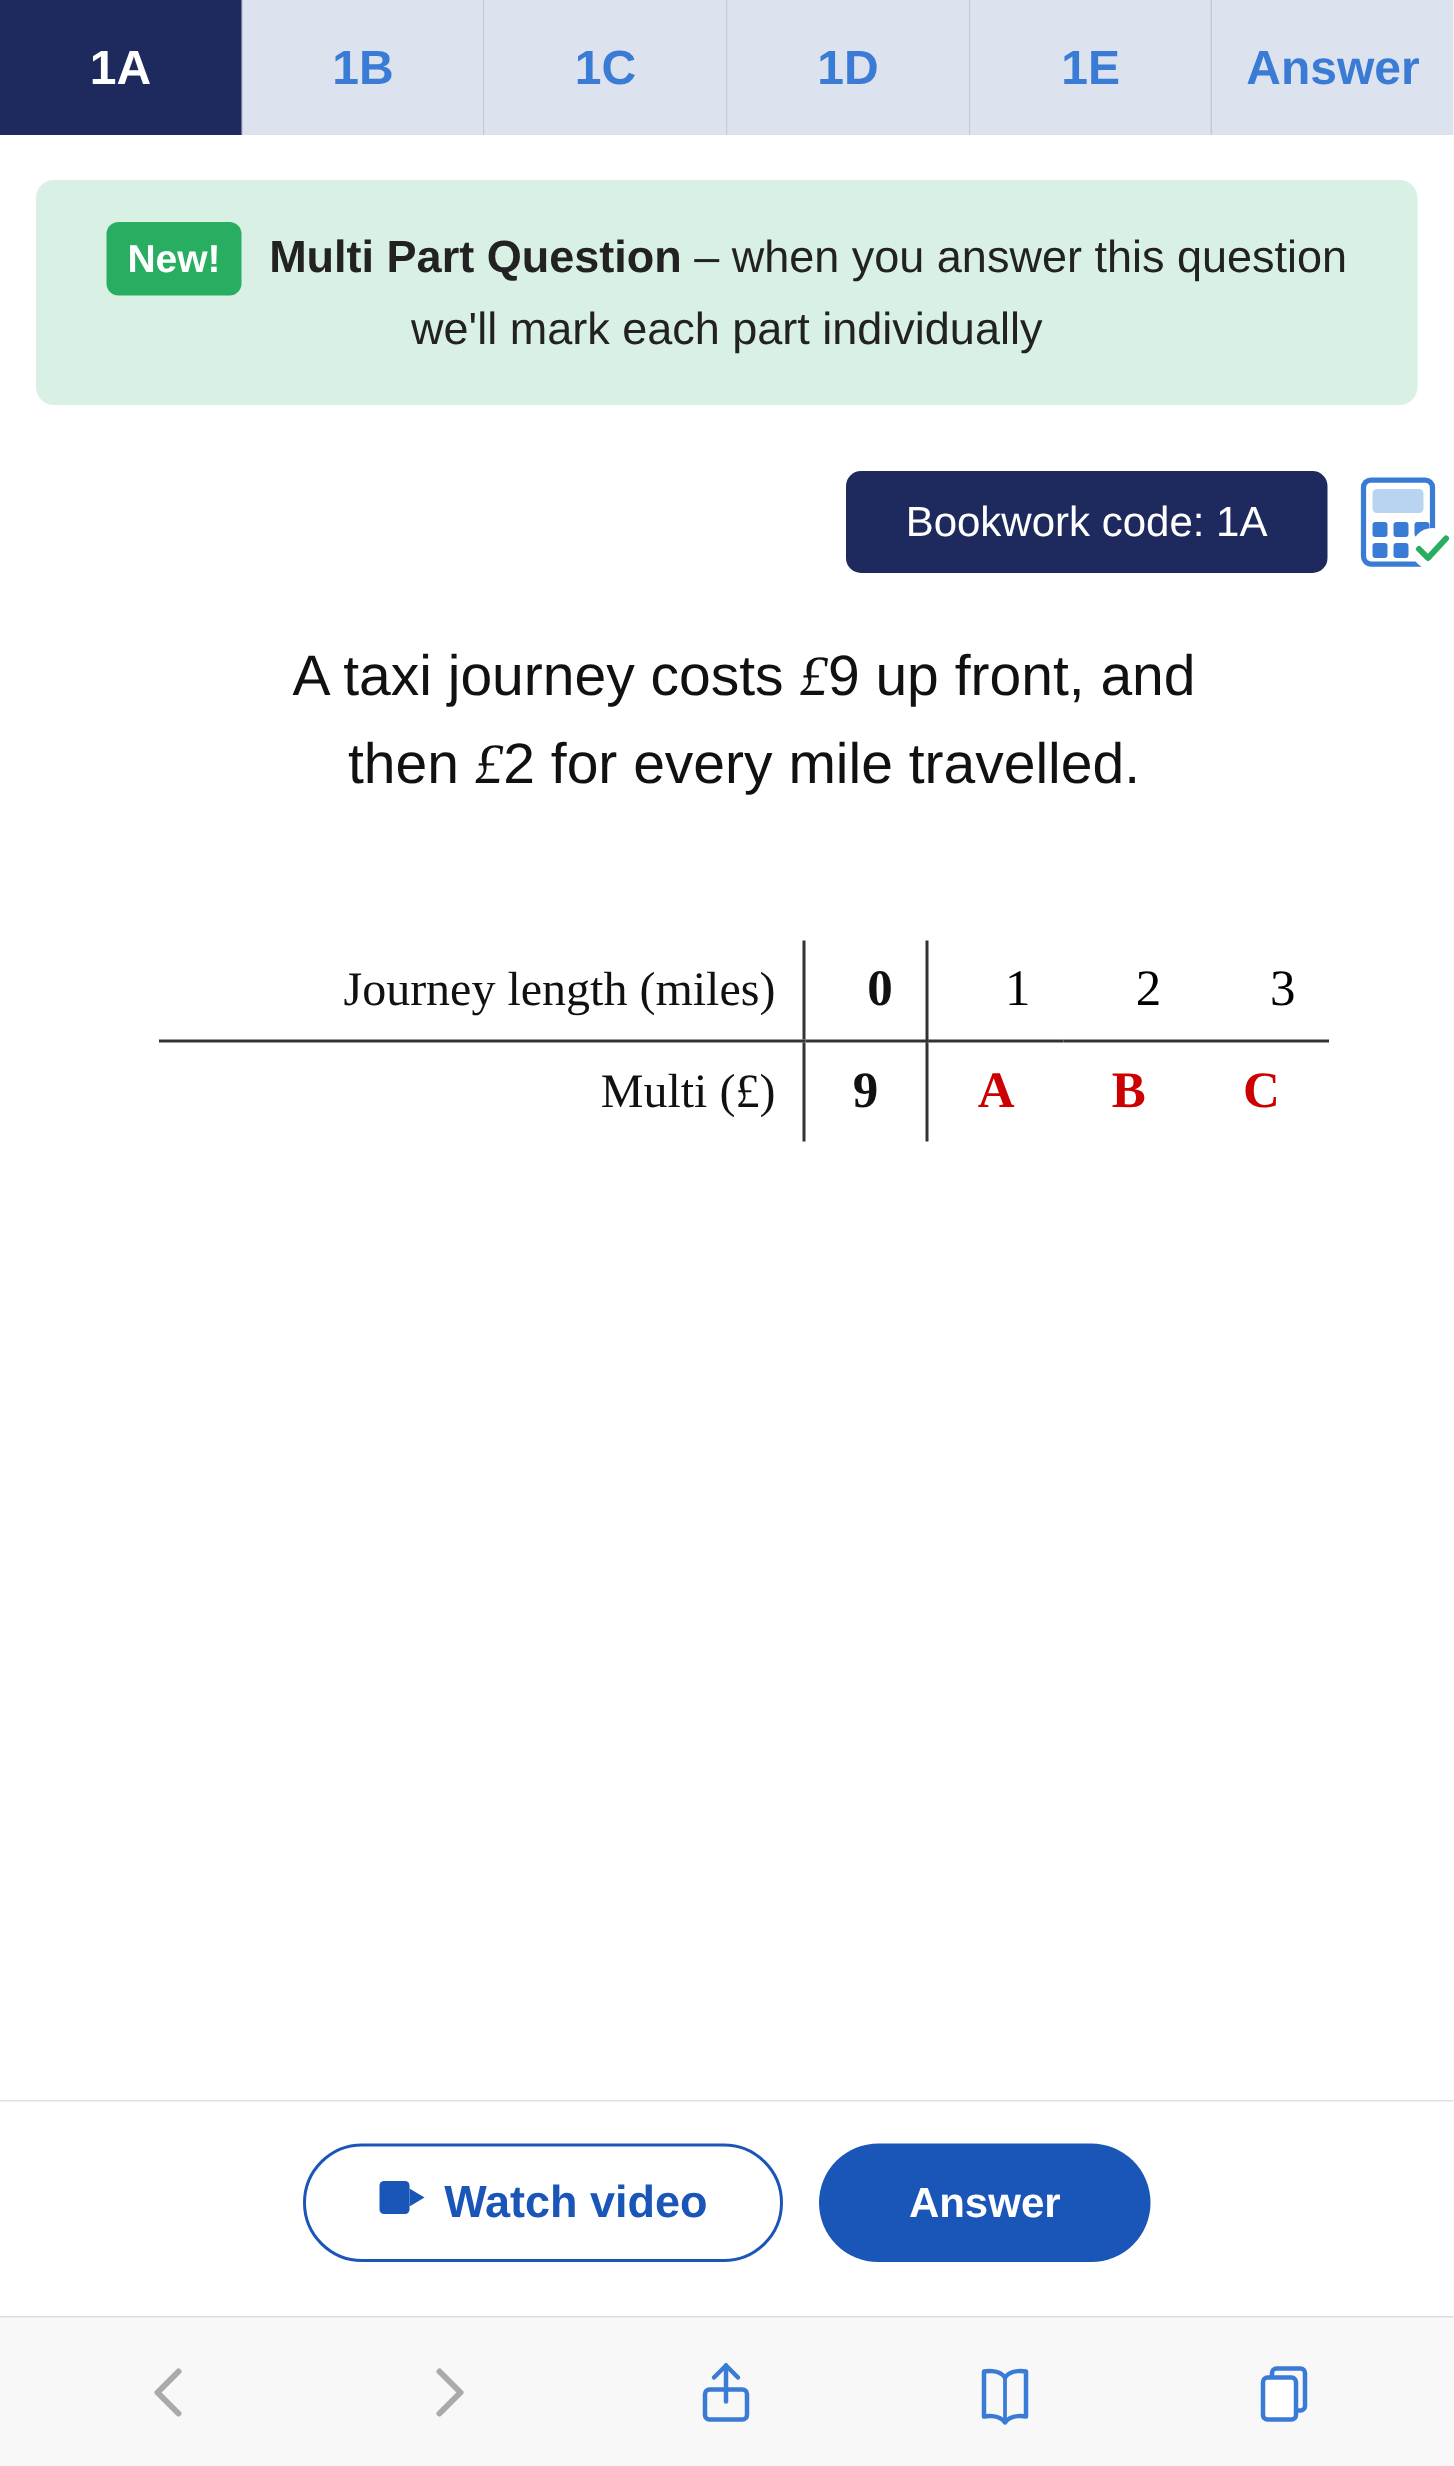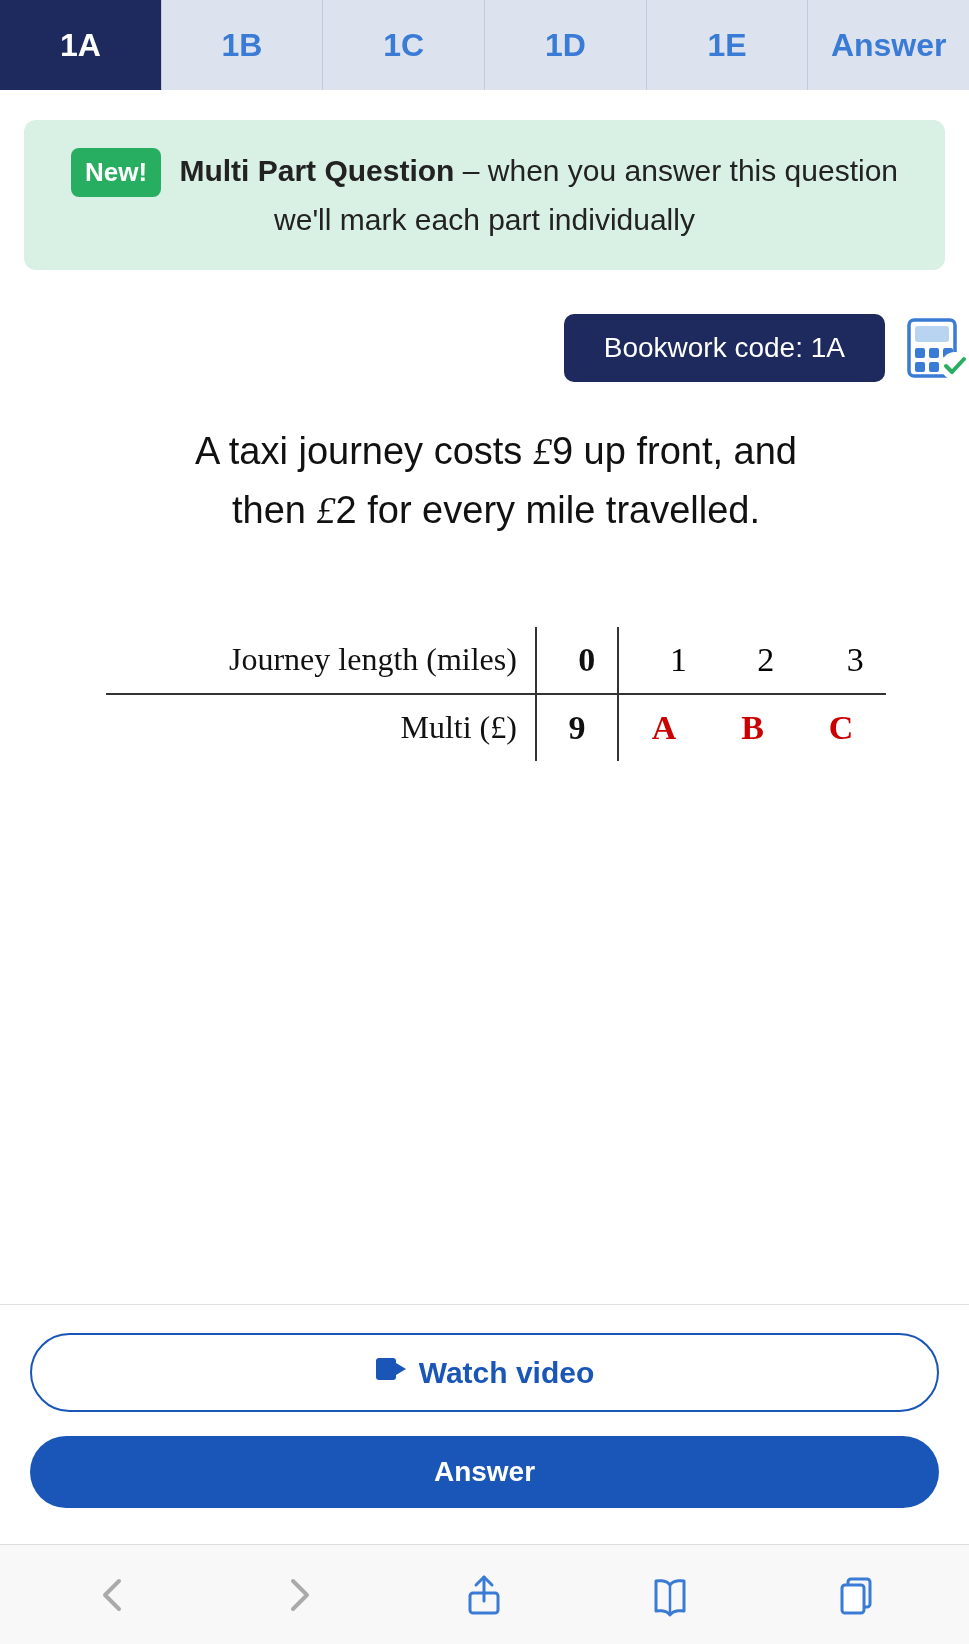--- a/index.html
+++ b/index.html
@@ -148,21 +148,21 @@
     }
     .values-table tr:first-child td {
       border-bottom: 2px solid #333;
       text-align: right;
     }
     .values-table .red { color: #cc0000; font-weight: 600; }
 
     
     .bottom-buttons {
       display: flex;
-      flex-direction: column;
+      flex-direction: row;
       justify-content: center;
       gap: 24px;
       padding: 28px 30px 36px 30px;
       margin-top: auto;
       background: #ffffff;
       border-top: 1px solid #e0e0e0;
     }
     .watch-video-btn {
       display: flex;
       align-items: center;

